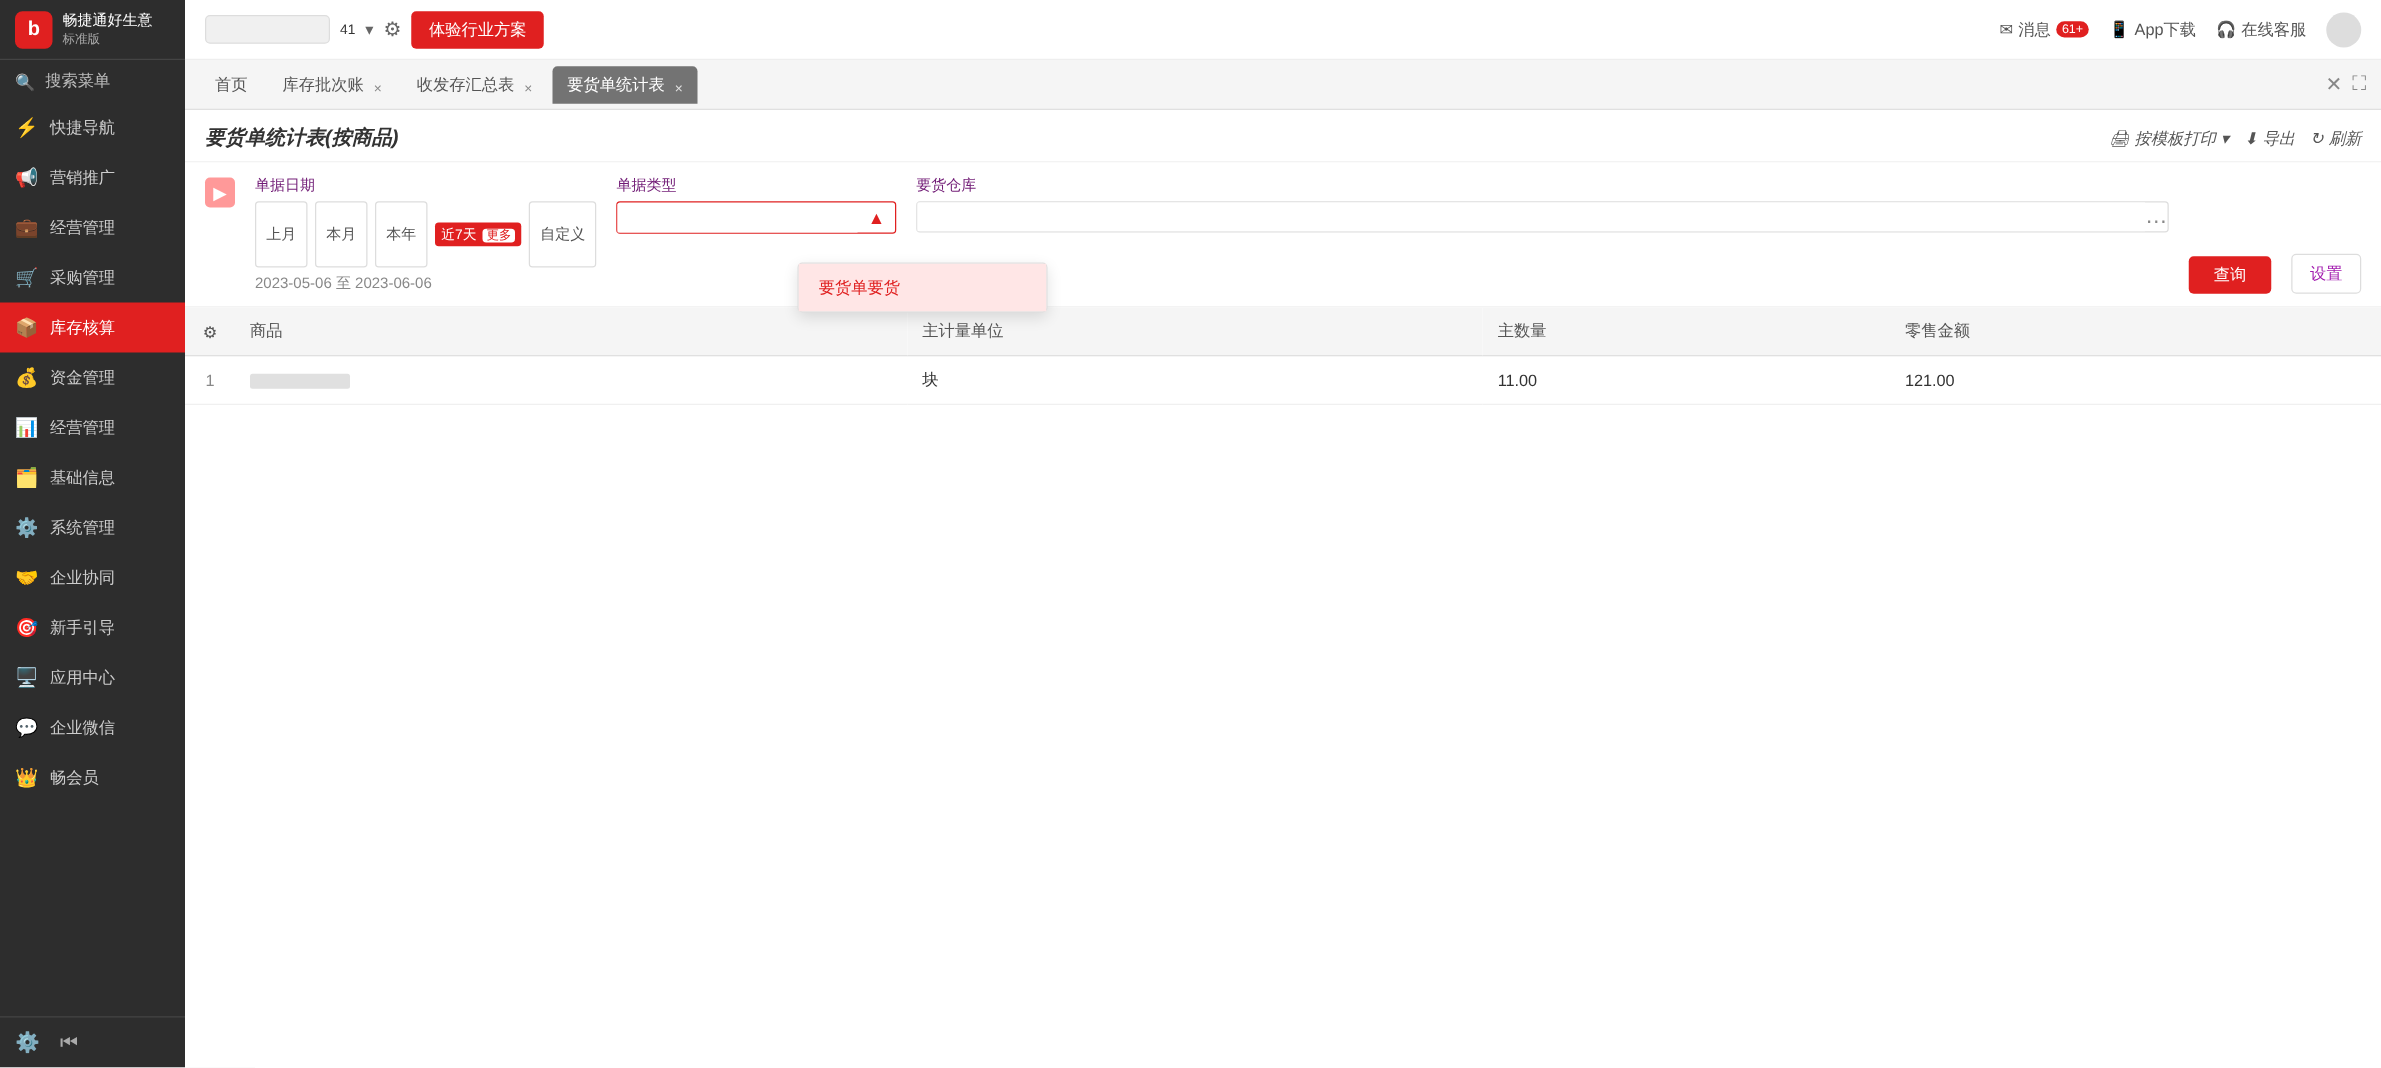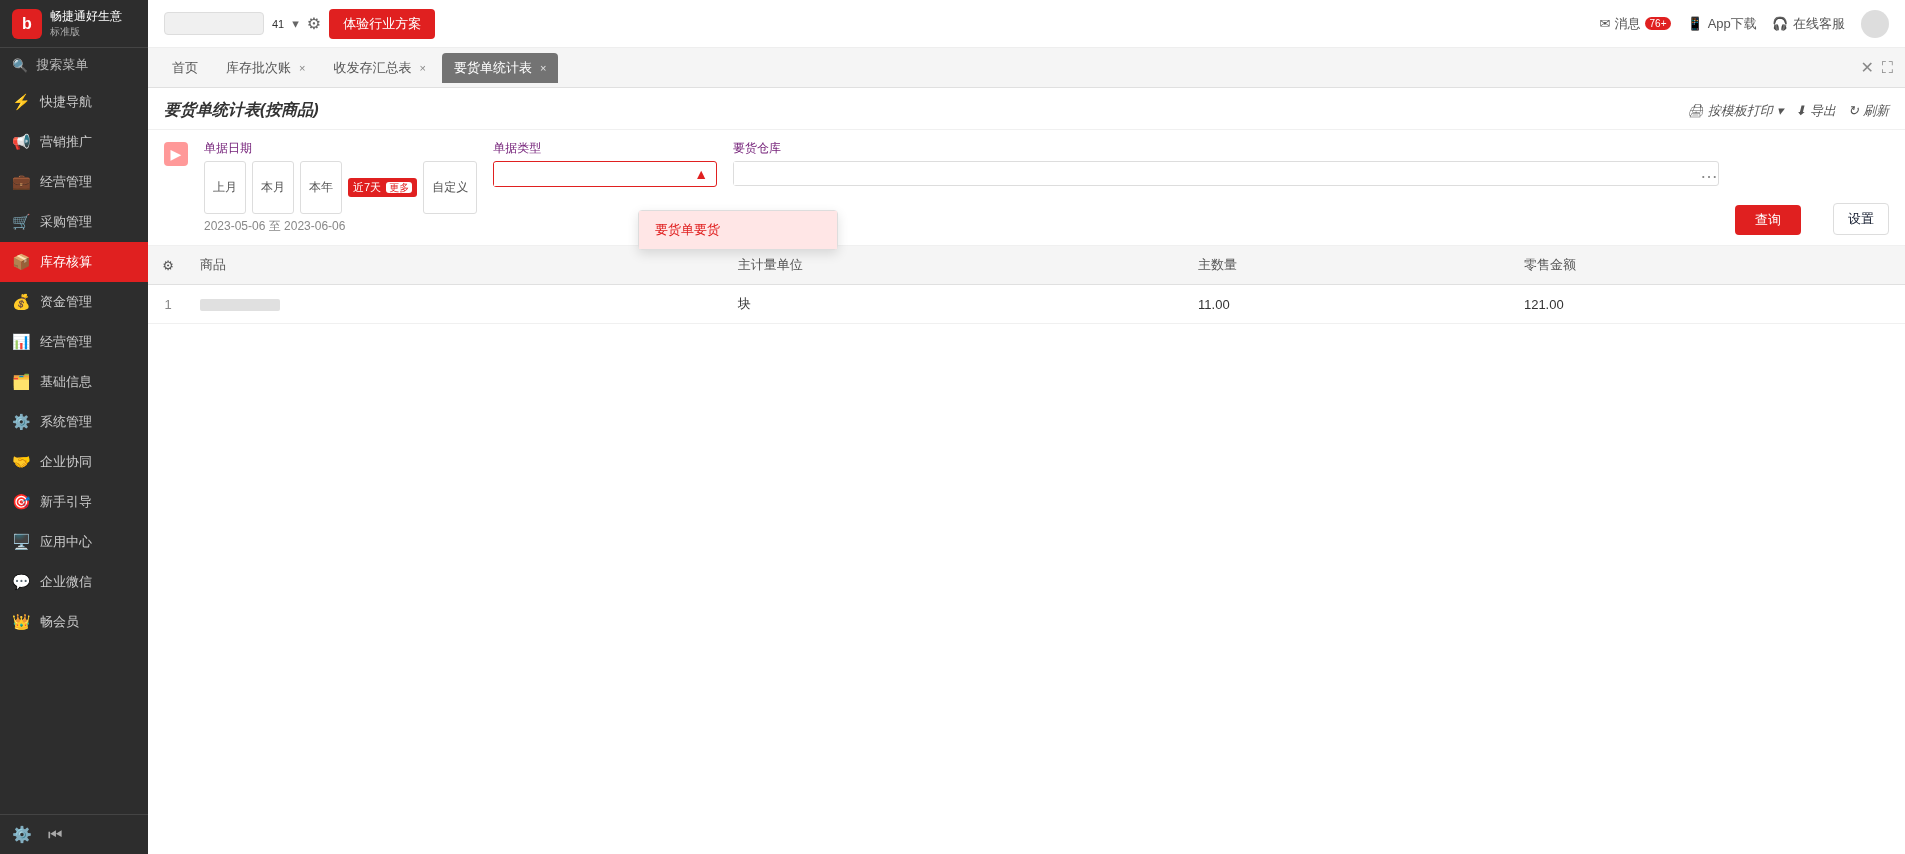--- a/index.html
+++ b/index.html
@@ -166,21 +166,21 @@
       background: #f5f5f5;
       display: flex;
       align-items: center;
       padding: 0 12px;
       gap: 4px;
       border-bottom: 1px solid #e0e0e0;
       flex-shrink: 0;
     }
     .tab {
       display: flex;
-      align-items: center;
+      align-items: flex-end;
       padding: 6px 12px;
       font-size: 13px;
       color: #555;
       cursor: pointer;
       border-radius: 4px 4px 0 0;
       gap: 6px;
       white-space: nowrap;
     }
     .tab.active {
       background: #737373;
@@ -361,29 +361,28 @@
       border: none;
       border-radius: 4px;
       padding: 6px 20px;
       font-size: 13px;
       cursor: pointer;
       align-self: flex-end;
       white-space: nowrap;
     }
     .btn-settings {
       background: #fff;
-      color: #0f172a;
+      color: #a21caf;
       border: 1px solid #ddd;
       border-radius: 4px;
       padding: 6px 14px;
       font-size: 13px;
       cursor: pointer;
       align-self: flex-end;
       white-space: nowrap;
-      margin-left: 16px;
     }
 
     
     .dropdown-overlay {
       position: absolute;
       top: 80px;
       left: 490px;
       background: #fff;
       border: 1px solid #ddd;
       border-radius: 4px;
@@ -550,21 +549,21 @@
       <input class="breadcrumb-input" value="" style="">
       <span class="topbar-num">41</span>
       <span class="topbar-chevron">▾</span>
       <span class="topbar-settings">⚙</span>
       <button class="btn-trial">体验行业方案</button>
     </div>
     <div class="topbar-right">
       <div class="topbar-right-item">
         <span>✉</span>
         <span>消息</span>
-        <span class="badge">76+</span>
+        <span class="badge">61+</span>
       </div>
       <div class="topbar-right-item">
         <span>📱</span>
         <span>App下载</span>
       </div>
       <div class="topbar-right-item">
         <span>🎧</span>
         <span>在线客服</span>
       </div>
       <div class="avatar"></div>

